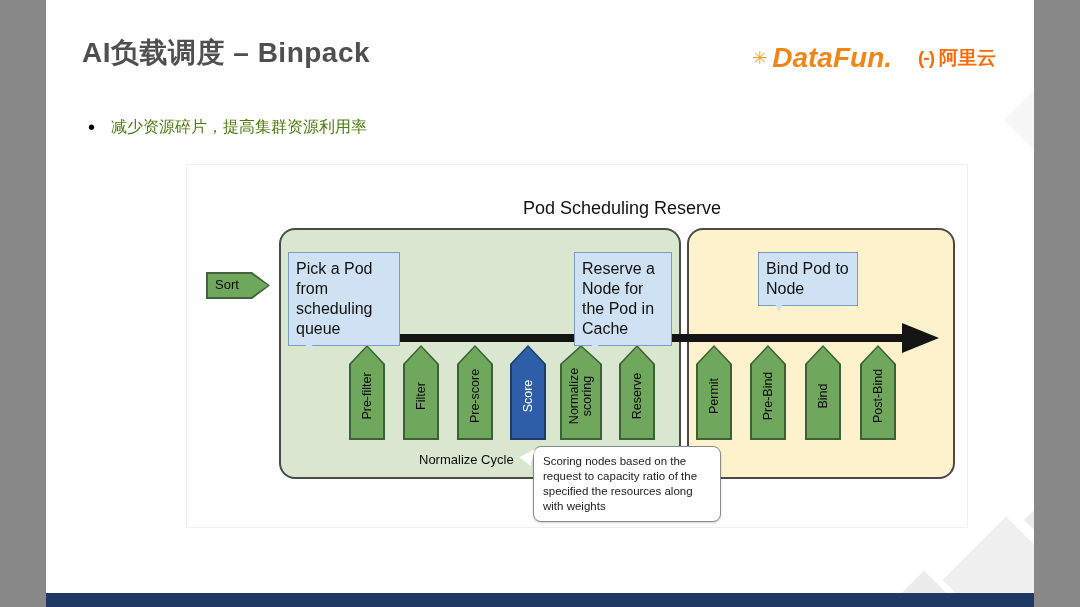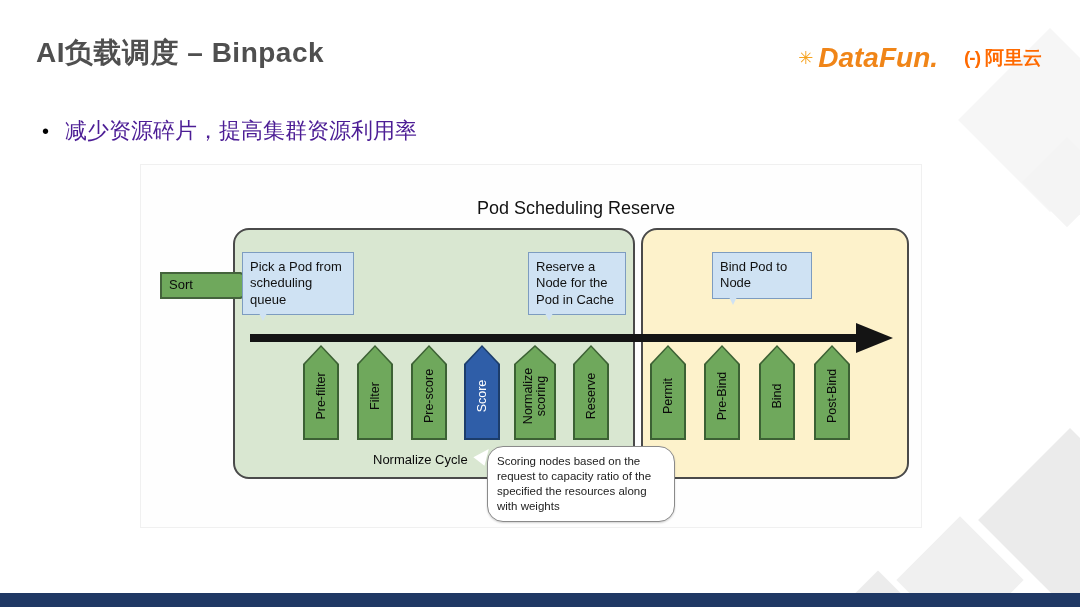--- a/index.html
+++ b/index.html
@@ -1,17 +1,17 @@
 <!DOCTYPE html>
 <html style="--scheduling-box: #d9e7d1; --binding-box: #fdf2cb; --step-green: #6fa85c; --step-highlight: #2f5ea8; --callout-fill: #cfe2f3; --footer-bar: #1f3864; --datafun-orange: #f08518; --aliyun-orange: #ff6a00;"><head>
 <meta charset="utf-8">
 <style>
   html,body { margin:0; padding:0; background:#888; }
   .slide {
-    position:relative; width:1080px; height:607px; margin:0 auto;
+    position:relative; width:988px; height:607px; margin:0 auto;
     background:#ffffff; overflow:hidden;
     font-family:"Liberation Sans", sans-serif; color:#111;
   }
   
   .deco { position:absolute; background:#f1f1f1; transform:rotate(45deg); z-index:0; }
   .deco.d1 { left:985px; top:55px;  width:130px; height:130px; background:#f6f6f6; }
   .deco.d2 { left:1005px; top:455px; width:130px; height:130px; background:#ebebeb; }
   .deco.d3 { left:915px; top:535px; width:90px;  height:90px;  background:#f0f0f0; }
   .deco.d4 { left:855px; top:580px; width:46px;  height:46px;  background:#ececec; }
   .deco.d5 { left:1035px; top:150px; width:64px; height:64px;  background:#f4f4f4; }
@@ -23,44 +23,44 @@
   }
   .logos { position:absolute; right:38px; top:42px; z-index:2; display:flex; align-items:center; gap:26px; }
   .logo { display:flex; align-items:center; gap:5px; }
   .datafun-icon { font-size:18px; color:#f6a21d; }
   .datafun-text { font-size:28px; font-weight:bold; font-style:italic; color:var(--datafun-orange,#f08518); }
   .aliyun-icon  { font-size:19px; font-weight:bold; color:var(--aliyun-orange,#ff6a00); letter-spacing:-1px; }
   .aliyun-text  { font-size:19px; font-weight:600; color:var(--aliyun-orange,#ff6a00); }
 
   .bullet-row { position:absolute; left:42px; top:116px; z-index:2; display:flex; align-items:center; gap:16px; }
   .bullet-dot { font-size:20px; color:#000; }
-  .bullet-text { font-size:22px; color:#4c1d95; }
+  .bullet-text { font-size:16px; color:#4d7c0f; }
 
   
   .diagram { position:absolute; left:140px; top:164px; width:780px; height:362px;
              background:#fefefe; border:1px solid #f0f0f0; z-index:1; }
   .diagram-title { position:absolute; left:285px; top:33px; width:300px; text-align:center;
                    font-size:18px; font-weight:500; color:#111; }
 
   
   .cycle-box { position:absolute; border:2px solid #4a4a4a; border-radius:16px; z-index:1; }
   .box-scheduling { left:233px; top:228px; width:398px; height:247px; background:var(--scheduling-box,#d9e7d1); }
   .box-binding    { left:641px; top:228px; width:264px; height:247px; background:var(--binding-box,#fdf2cb); }
 
   
-  .sort { position:absolute; left:160px; top:272px; width:64px; height:27px; z-index:2;padding-left:48px; }
+  .sort { position:absolute; left:160px; top:272px; width:64px; height:27px; z-index:2; }
   .sort .outer { position:absolute; inset:0;
       clip-path:polygon(0 0,72% 0,100% 50%,72% 100%,0 100%); background:#44633c; }
   .sort .inner { position:absolute; inset:2px;
       clip-path:polygon(0 0,72% 0,100% 50%,72% 100%,0 100%); background:var(--step-green,#6fa85c); }
   .sort-label { position:absolute; left:9px; top:5px; font-size:13px; color:#0a0a0a; }
 
   
   .callout { position:absolute; background:var(--callout-fill,#cfe2f3); border:1px solid #7d9cc0;
-             padding:6px 7px; font-size:13px; line-height:1.25; color:#111; z-index:4; }
+             padding:6px 7px; font-size:16px; line-height:1.25; color:#111; z-index:4; }
   .callout::after { content:""; position:absolute; bottom:-14px; left:13px; width:0; height:0;
              border:7px solid transparent; border-top:14px solid var(--callout-fill,#cfe2f3); }
   .co1 { left:242px; top:252px; width:96px; }
   .co2 { left:528px; top:252px; width:82px; }
   .co3 { left:712px; top:252px; width:84px; }
 
   
   .tl-shaft { position:absolute; left:250px; top:334px; width:608px; height:8px; background:#141414; z-index:3; }
   .tl-head  { position:absolute; left:856px; top:323px; width:0; height:0; z-index:3;
               border-left:37px solid #141414; border-top:15px solid transparent; border-bottom:15px solid transparent; }
@@ -77,21 +77,21 @@
   .step.score .outer { background:#1c3d6b; }
   .step.score .inner { background:var(--step-highlight,#2f5ea8); }
   .step.score .step-label { color:#ffffff; }
   .step.wrap { width:42px; }
   .step.wrap .step-label { white-space:normal; width:74px; text-align:center; line-height:1.05; }
 
   .cycle-label { position:absolute; left:373px; top:452px; font-size:13px; color:#0a0a0a; z-index:4; }
 
   
   .note { position:absolute; left:487px; top:446px; width:168px; background:#ffffff;
-          border:1px solid #8a8a8a; border-radius:16px; padding:7px 9px;
+          border:1px solid #8a8a8a; border-radius:8px; padding:7px 9px;
           font-size:11.5px; line-height:1.3; color:#222; z-index:6;
           box-shadow:0 1px 2px rgba(0,0,0,0.18); }
   .note::before { content:""; position:absolute; left:-9px; top:-6px; width:0; height:0;
           border:7px solid transparent; border-bottom:16px solid #ffffff; transform:rotate(38deg); }
 
   .footer-bar { position:absolute; left:0; bottom:0; width:1080px; height:14px;
                 background:var(--footer-bar,#1f3864); z-index:5; }
 </style>
 </head>
 <body>

